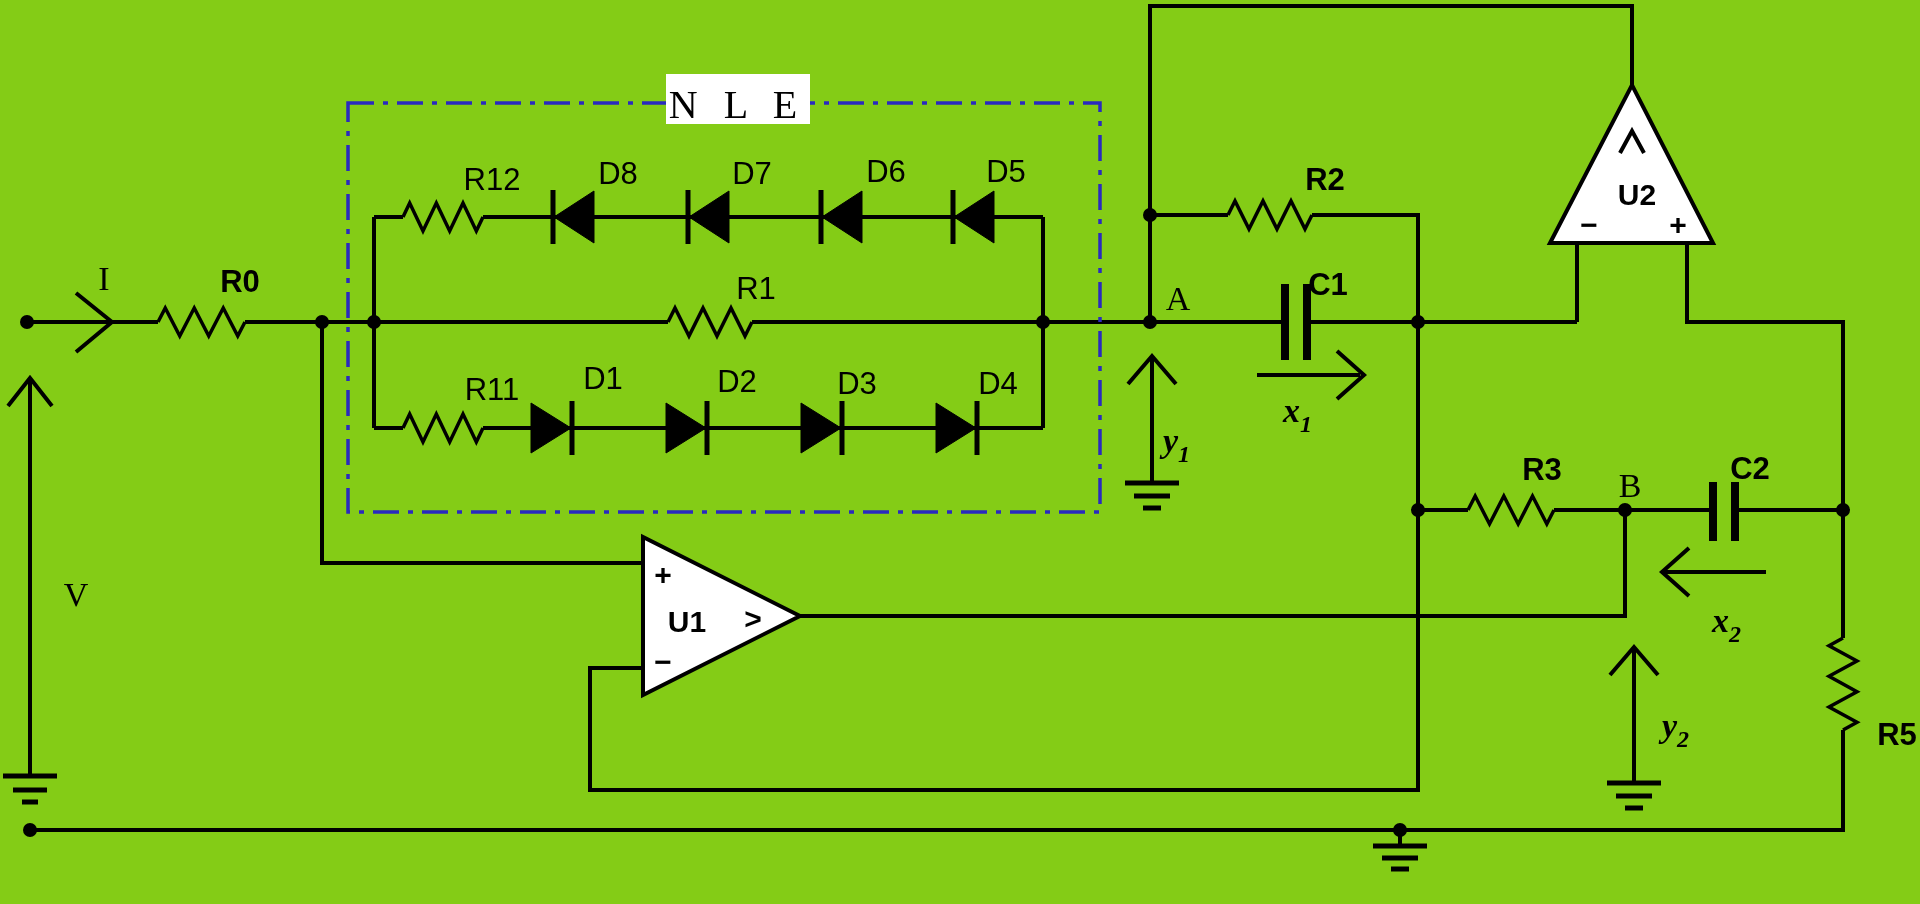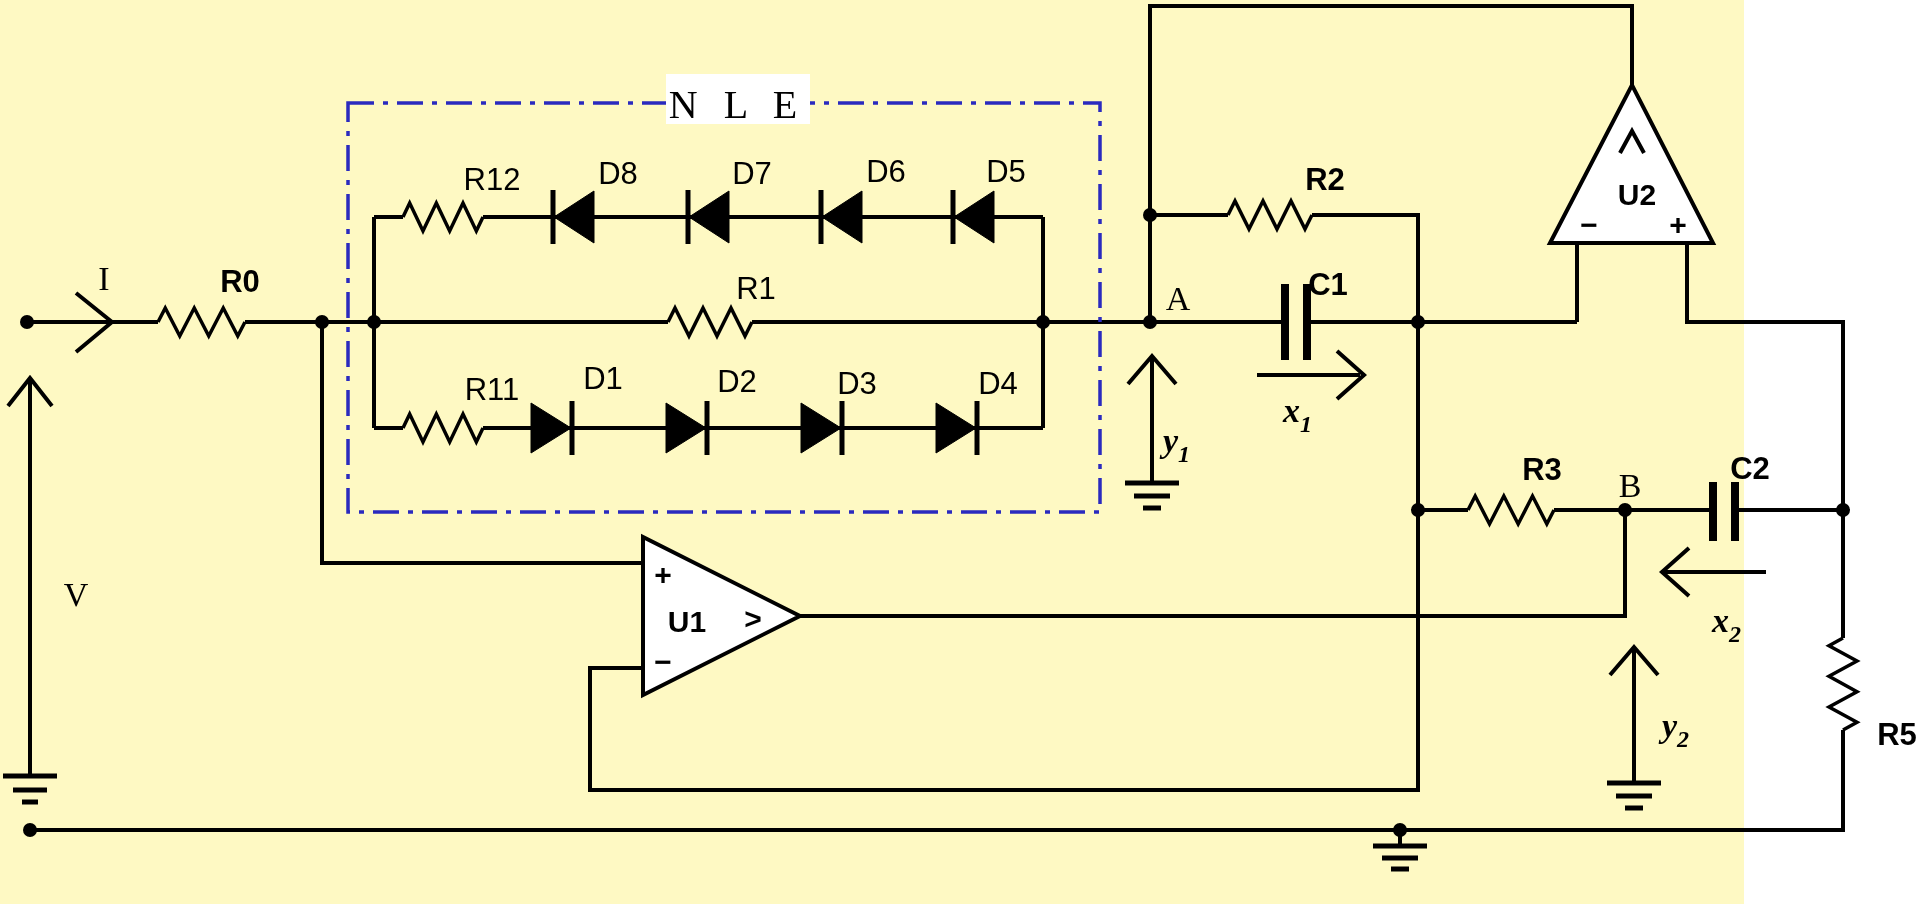--- a/index.html
+++ b/index.html
@@ -1,16 +1,16 @@
 <!DOCTYPE html>
 <html><head>
 <meta charset="utf-8">
 <style>
   html,body{margin:0;padding:0;background:#ffffff;width:1920px;height:904px;overflow:hidden;}
-  #canvas{position:relative;width:1744px;height:904px;background:#fef9c3;
+  #canvas{position:relative;width:1920px;height:904px;background:#84cc16;
           font-family:"Liberation Sans", sans-serif;}
   svg{position:absolute;left:0;top:0;}
   svg text{fill:#000000;}
   .wire{stroke:#000000;stroke-width:4;fill:none;stroke-linecap:butt;}
   .zig{stroke:#000000;stroke-width:3.5;fill:none;stroke-linejoin:miter;}
   .plate{stroke:#000000;stroke-width:8;fill:none;}
   .bar{stroke:#000000;stroke-width:5;fill:none;}
   .tri{fill:#000000;stroke:#000000;stroke-width:1;}
   .dot{fill:#000000;}
   .opamp{fill:#ffffff;stroke:#000000;stroke-width:4;stroke-linejoin:miter;}

